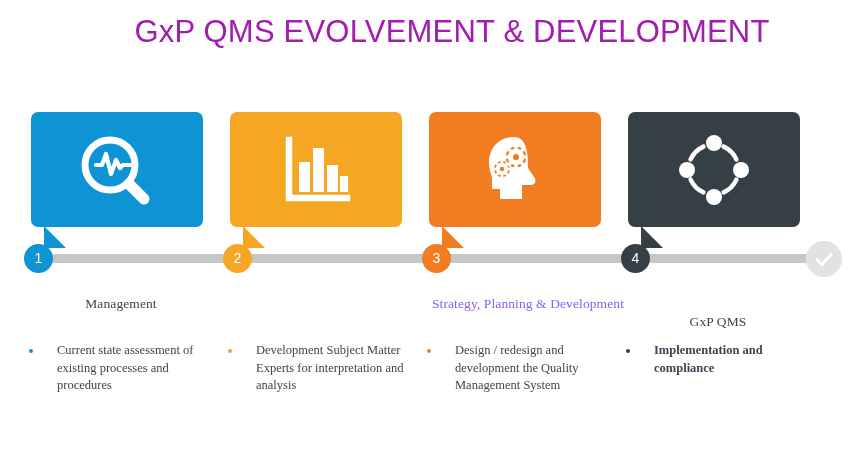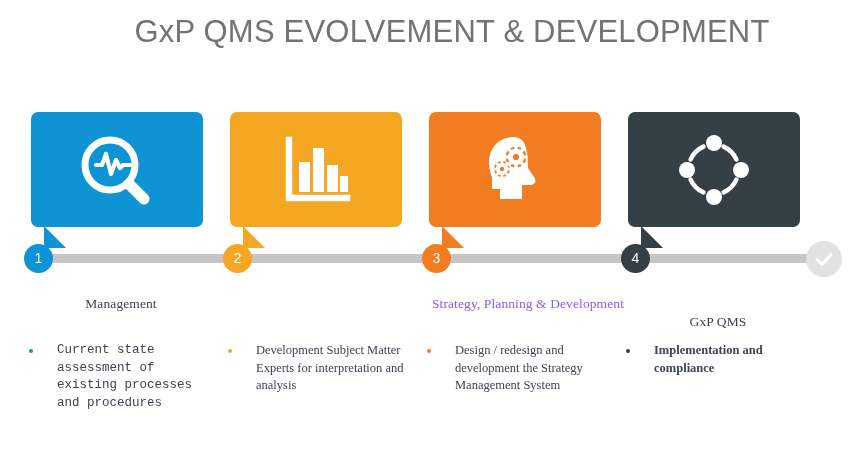--- a/index.html
+++ b/index.html
@@ -112,39 +112,39 @@
     border-radius: 50%;
     background: #e2e2e2;
     display: flex; align-items: center; justify-content: center;
   }
 </style>
 </head>
 <body>
 
 <div id="canvas">
 
-  <div class="title" style="color: #737373; padding-left: 36px;">GxP QMS EVOLVEMENT &amp; DEVELOPMENT</div>
+  <div class="title" style="color: #a21caf; padding-left: 36px;">GxP QMS EVOLVEMENT &amp; DEVELOPMENT</div>
 
   <div class="rail" style="background: rgb(198, 198, 198);"></div>
 
   <div class="step" id="step-0" style="left:21px">
     <div class="bubble" id="bub-0" style="background: rgb(14, 147, 212); color: rgb(14, 147, 212);">
       <div class="glyph">
         <svg width="78" height="72" viewBox="0 0 78 72" aria-hidden="true">
           <circle cx="32" cy="31" r="25" fill="none" stroke="#fff" stroke-width="7"></circle>
           <path d="M18 31 h6 l4 -11 l5 20 l5 -14 l4 8 l3 -3 h7" fill="none" stroke="#fff" stroke-width="4.2" stroke-linecap="round" stroke-linejoin="round"></path>
           <path d="M51 50 L66 65" stroke="#fff" stroke-width="11" stroke-linecap="round"></path>
         </svg>
       </div>
     </div>
     <div class="marker" id="mk-0" style="background: rgb(14, 147, 212);">1</div>
     <div class="heading" style="color: rgb(60, 68, 80);">Management</div>
     <div class="bulletrow">
       <span class="dot" id="dot-0" style="background: rgb(14, 147, 212);"></span>
-      <span class="btext" style="color: rgb(60, 68, 80); font-family: Liberation Mono, monospace;">Current state assessment of existing processes and procedures</span>
+      <span class="btext" style="color: rgb(60, 68, 80);">Current state assessment of existing processes and procedures</span>
     </div>
   </div>
 
   <div class="step" id="step-1" style="left:220px">
     <div class="bubble" id="bub-1" style="background: rgb(245, 166, 35); color: rgb(245, 166, 35);">
       <div class="glyph">
         <svg width="74" height="72" viewBox="0 0 74 72" aria-hidden="true">
           <path d="M10 6 v58 h58" fill="none" stroke="#fff" stroke-width="6.5" stroke-linecap="square"></path>
           <rect x="20" y="28" width="11" height="30" fill="#fff"></rect>
           <rect x="34" y="14" width="11" height="44" fill="#fff"></rect>
@@ -194,21 +194,21 @@
             <rect x="17.5" y="39.9" width="3.5" height="2.6" transform="rotate(-45 19.2 41.2)"></rect>
           </g>
           <circle cx="24" cy="36" r="2.3" fill="#f27c22"></circle>
         </svg>
       </div>
     </div>
     <div class="marker" id="mk-2" style="background: rgb(242, 124, 34);">3</div>
     <div class="heading" style="color: #8b5cf6; margin-left: 9px;">Strategy, Planning &amp; Development</div>
     <div class="bulletrow">
       <span class="dot" id="dot-2" style="background: rgb(242, 124, 34);"></span>
-      <span class="btext" style="color: rgb(60, 68, 80);">Design / redesign and development the Strategy Management System</span>
+      <span class="btext" style="color: rgb(60, 68, 80);">Design / redesign and development the Quality Management System</span>
     </div>
   </div>
 
   <div class="step" id="step-3" style="left:618px">
     <div class="bubble" id="bub-3" style="background: rgb(52, 63, 70); color: rgb(52, 63, 70);">
       <div class="glyph">
         <svg width="72" height="72" viewBox="0 0 72 72" aria-hidden="true">
           <g fill="none" stroke="#fff" stroke-width="4.5" stroke-linecap="round">
             <path d="M45.6 12.6 A26 26 0 0 1 58.4 25.4"></path>
             <path d="M58.4 45.6 A26 26 0 0 1 45.6 58.4"></path>

